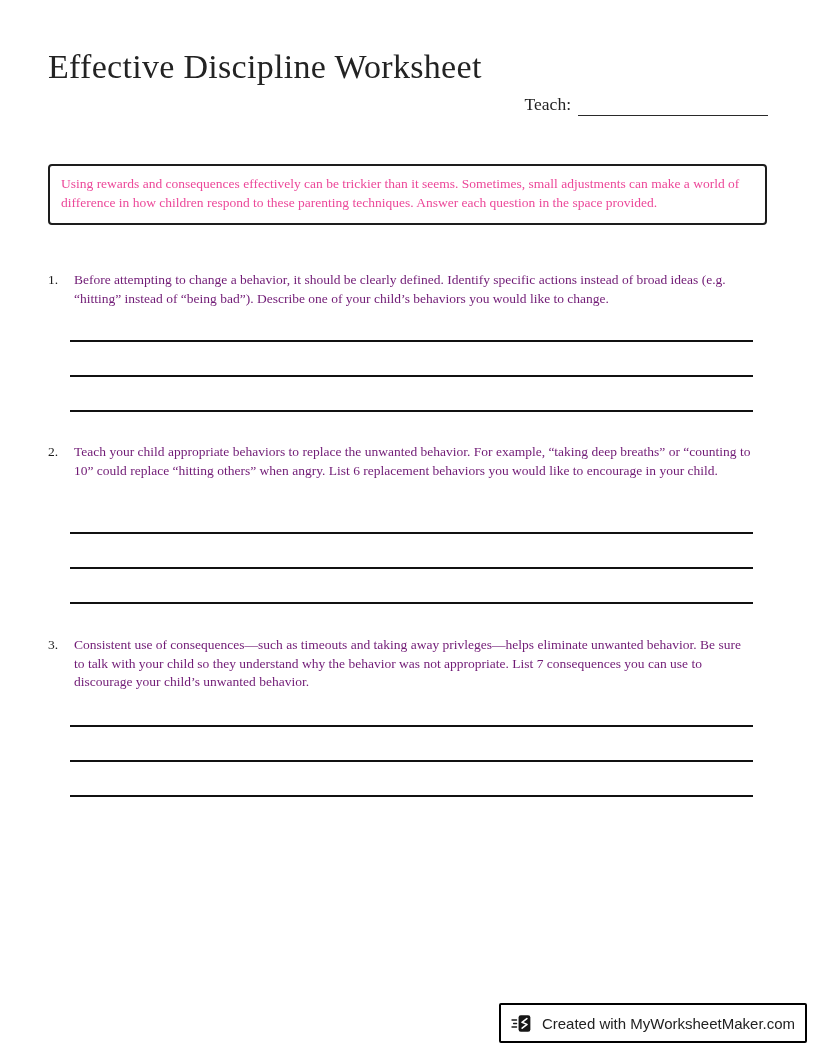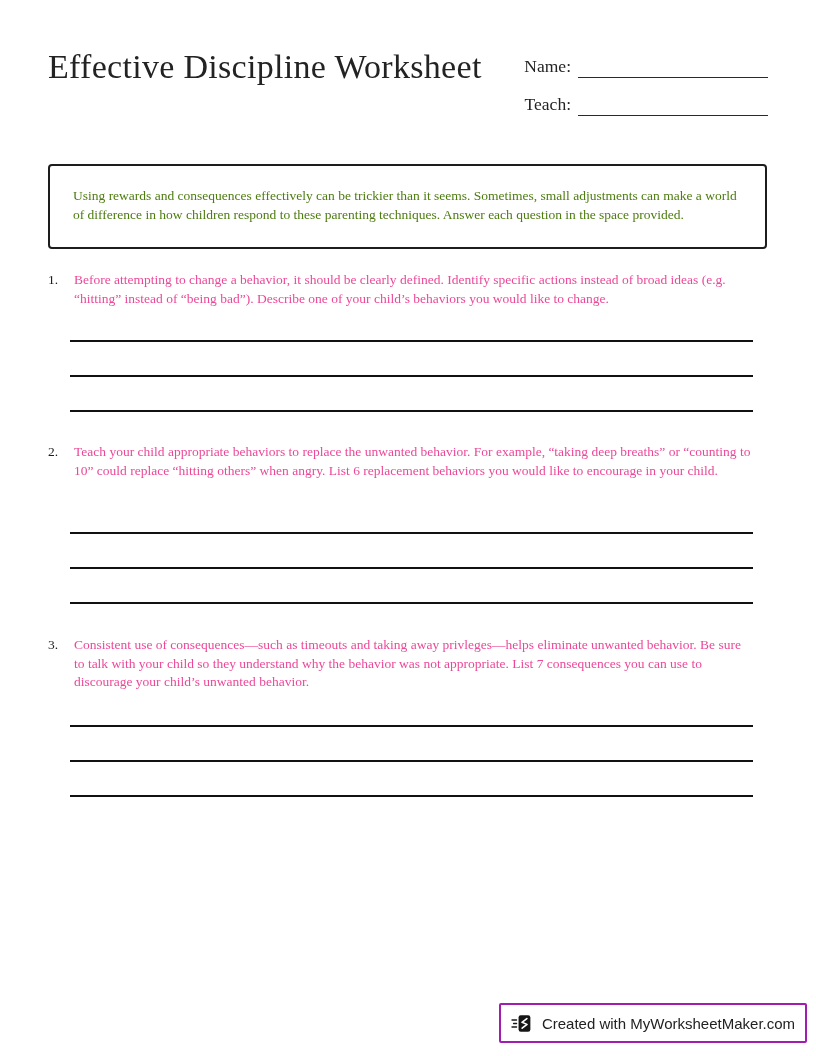--- a/index.html
+++ b/index.html
@@ -49,24 +49,24 @@
     left: 48px;
     top: 164px;
     width: 719px;
     box-sizing: border-box;
     border: 2px solid #1d1d1d;
     border-radius: 4px;
     padding: 8px 12px 11px 11px;
     background: #ffffff;
   }
   .instructions-text {
-    margin: 12px;
+    margin: 0;
     font-size: 13.5px;
     line-height: 19px;
-    color: #4d7c0f;
+    color: #ec4899;
   }
 
   
   .section-q {
     position: absolute;
     left: 48px;
     width: 706px;
     display: flex;
   }
   #q1 { top: 271px; }
@@ -77,21 +77,21 @@
     width: 26px;
     font-size: 13.5px;
     line-height: 18.5px;
     color: #1c1c1c;
   }
   .q-text {
     flex: 1;
     margin: 0;
     font-size: 13.5px;
     line-height: 18.5px;
-    color: #ec4899;
+    color: #701a75;
     font-family: Liberation Serif, serif;
   }
 
   
   .lines-block {
     position: absolute;
     left: 70px;
     width: 683px;
   }
   #lines1 { top: 340px; }
@@ -105,21 +105,21 @@
   .answer-line:last-child { margin-bottom: 0; }
 
   
   .credit-badge {
     position: absolute;
     left: 499px;
     top: 1003px;
     width: 308px;
     height: 40px;
     box-sizing: border-box;
-    border: 2px solid #a21caf;
+    border: 2px solid #000000;
     border-radius: 2px;
     background: #ffffff;
     display: flex;
     align-items: center;
     justify-content: center;
     gap: 8px;
     cursor: pointer;
   }
   .credit-text {
     font-family: "Liberation Sans", sans-serif;
@@ -129,24 +129,20 @@
   }
   .logo { display: inline-flex; }
 </style>
 </head>
 <body>
 
 <div class="page">
 
   <h1 class="title">Effective Discipline Worksheet</h1>
 
-  <div class="field-row name">
-    <span>Name:</span>
-    <span class="field-line"></span>
-  </div>
 
   <div class="field-row date">
     <span>Teach:</span>
     <span class="field-line"></span>
   </div>
 
   <div class="instructions-box">
     <p class="instructions-text">Using rewards and consequences effectively can be trickier than it seems. Sometimes, small adjustments can make a world of difference in how children respond to these parenting techniques. Answer each question in the space provided.</p>
   </div>
 

